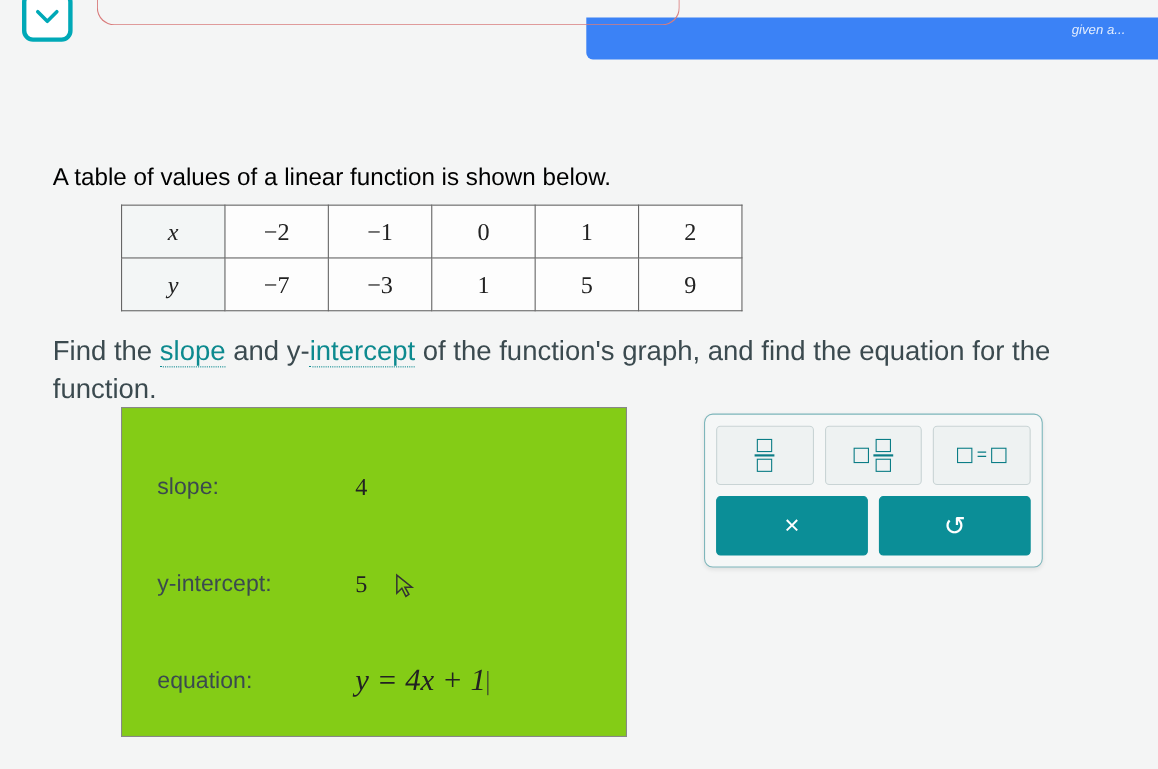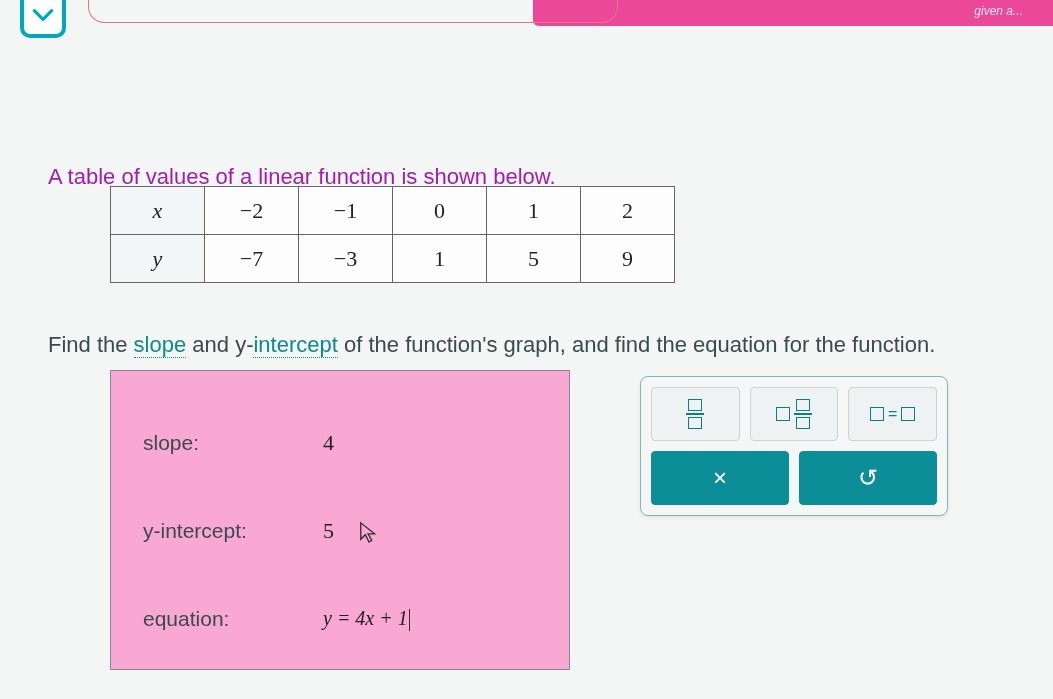--- a/index.html
+++ b/index.html
@@ -9,24 +9,24 @@
     background: #f4f5f5;
     color: #333;
     width: 1053px;
     height: 699px;
     overflow: hidden;
     position: relative;
   }
   .teal-bar {
     position: absolute;
     right: 0;
-    top: 0;
+    top: 16px;
     width: 520px;
-    height: 26px;
-    background: #ec4899;
+    height: 38px;
+    background: #3b82f6;
     border-bottom-left-radius: 6px;
   }
   .teal-bar-text {
     color: #fff;
     font-size: 12px;
     text-align: right;
     padding-right: 30px;
     line-height: 22px;
     font-style: italic;
     opacity: 0.85;
@@ -58,22 +58,21 @@
     color: #2b2b2b;
   }
   .feedback-box ul { margin: 0; padding: 0; list-style: none; }
   .feedback-box li::before { content: "• "; font-weight: bold; }
   .feedback-box i { font-style: italic; }
   .prompt {
     position: absolute;
     left: 48px;
     top: 148px;
     font-size: 22px;
-    color: #a21caf;
-    margin-top: 16px;
+    color: #000000;
   }
   .data-table {
     position: absolute;
     left: 110px;
     top: 186px;
     border-collapse: collapse;
   }
   .data-table td, .data-table th {
     border: 1.5px solid #666;
     width: 94px;
@@ -87,46 +86,45 @@
   .data-table th {
     font-style: italic;
     font-weight: normal;
     background: #f3f6f6;
   }
   .prompt2 {
     position: absolute;
     left: 48px;
     top: 302px;
     right: 10px;
-    font-size: 22px;
+    font-size: 25px;
     color: #3b4a4f;
     line-height: 1.4;
-    margin-top: 28px;
   }
   .link { color: #0d8a8f; border-bottom: 1px dotted #0d8a8f; }
   .answer-box {
     position: absolute;
     left: 110px;
     top: 370px;
     width: 460px;
     height: 300px;
     border: 1.2px solid #888;
     padding: 28px 32px;
-    background: #f9a8d4;
+    background: #84cc16;
   }
   .answer-row {
     display: flex;
     align-items: center;
     height: 88px;
     font-size: 21px;
     color: #3b4a4f;
   }
   .answer-row .label { width: 180px; }
   .answer-row .value { font-family: "Times New Roman", serif; font-size: 22px; color: #222; }
-  .eqn { font-family: "Times New Roman", serif; font-size: 20px; color: #222; font-style: italic; }
+  .eqn { font-family: "Times New Roman", serif; font-size: 28px; color: #222; font-style: italic; }
   .cursor-caret { display:inline-block; width:1px; height:22px; background:#333; vertical-align:middle; margin-left:1px; }
   .mouse-cursor {
     position: absolute;
     left: 358px;
     top: 520px;
   }
   .mouse-cursor svg { width: 22px; height: 24px; }
   .toolbox {
     position: absolute;
     left: 640px;

